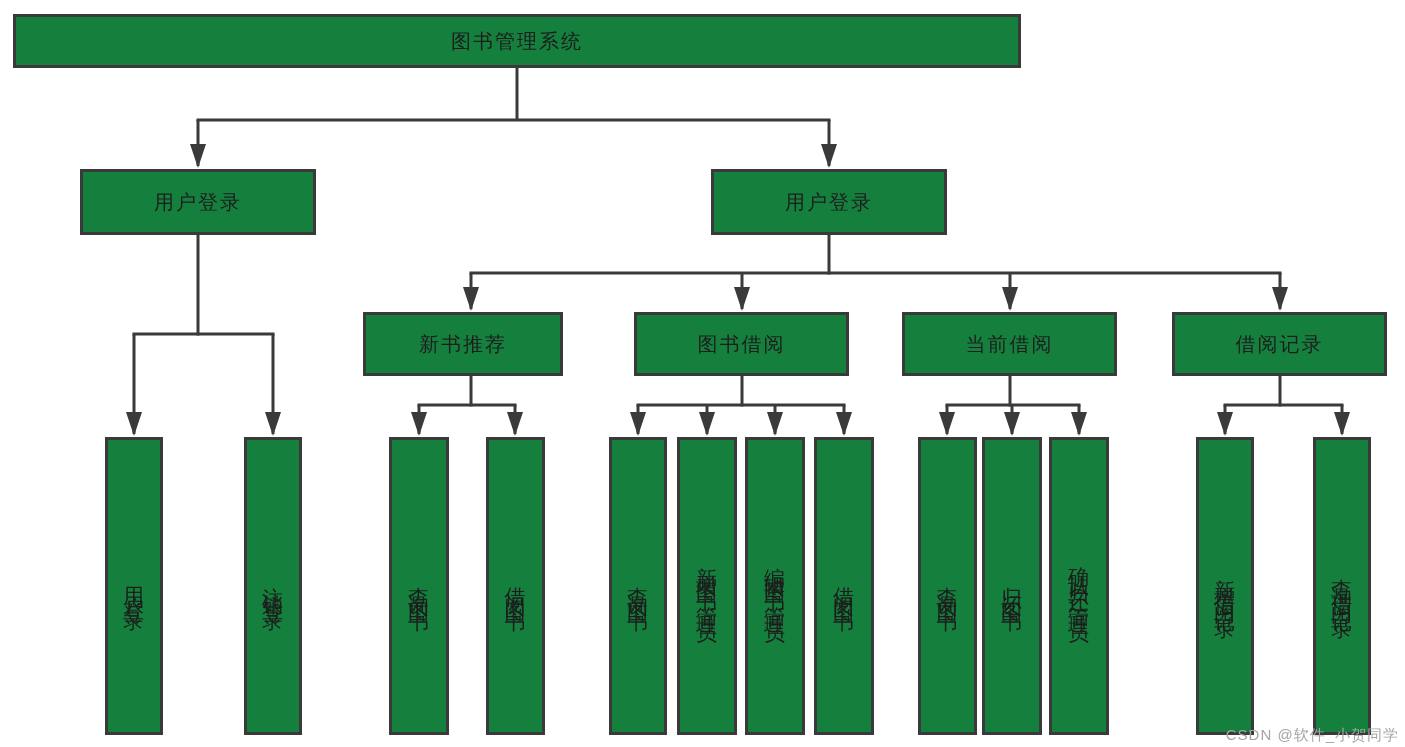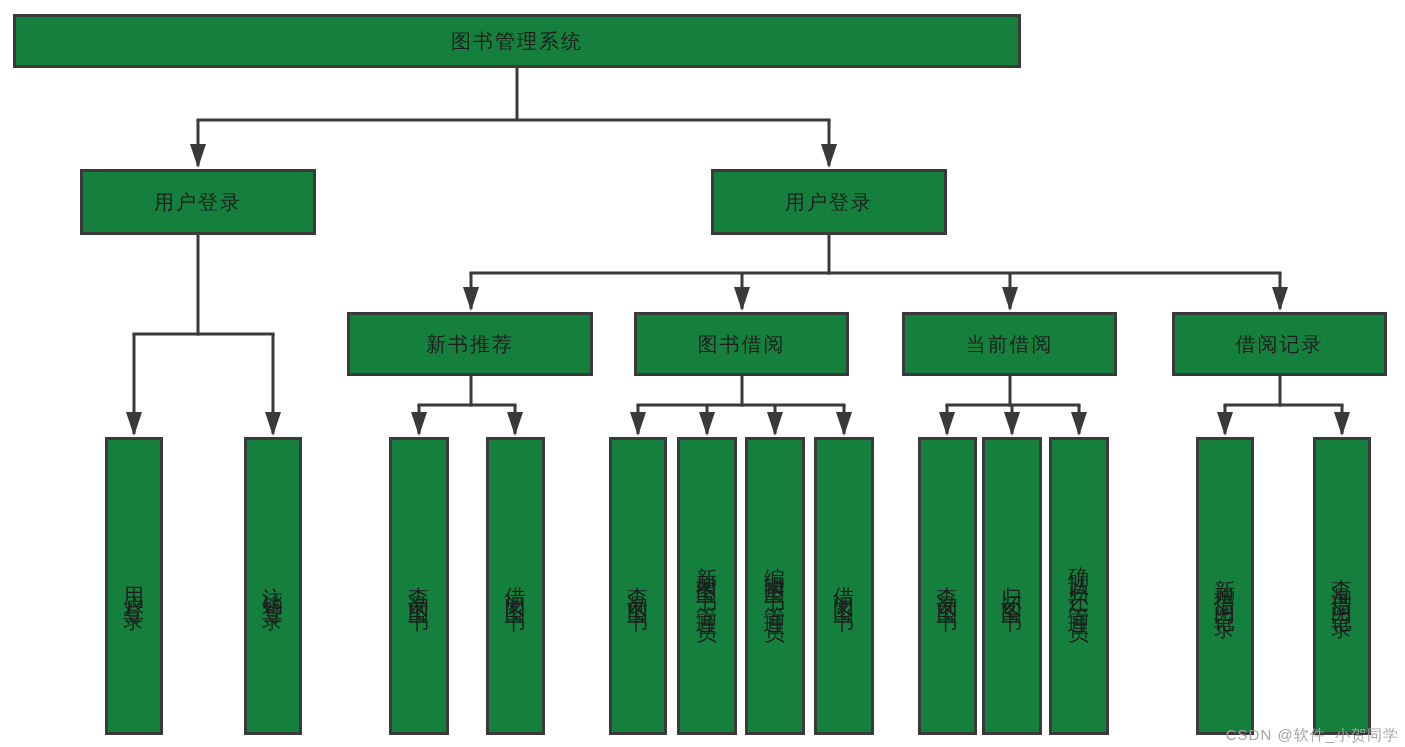--- a/index.html
+++ b/index.html
@@ -108,21 +108,21 @@
       <polygon points="1217,412 1233,412 1225,436"></polygon>
       <polygon points="1334,412 1350,412 1342,436"></polygon>
     </g>
   </svg>
 
   <div class="node h" style="left:13px;top:14px;width:1008px;height:54px">图书管理系统</div>
 
   <div class="node h" style="left:80px;top:169px;width:236px;height:66px">用户登录</div>
   <div class="node h" style="left:711px;top:169px;width:236px;height:66px">用户登录</div>
 
-  <div class="node h" style="left:347px;top:312px;width:246px;height:64px">新书推荐</div>
+  <div class="node h" style="left:363px;top:312px;width:200px;height:64px">新书推荐</div>
   <div class="node h" style="left:634px;top:312px;width:215px;height:64px">图书借阅</div>
   <div class="node h" style="left:902px;top:312px;width:215px;height:64px">当前借阅</div>
   <div class="node h" style="left:1172px;top:312px;width:215px;height:64px">借阅记录</div>
 
   <div class="node v" style="left:105px;top:437px;width:58px;height:298px">用户登录</div>
   <div class="node v" style="left:244px;top:437px;width:58px;height:298px">注销登录</div>
 
   <div class="node v" style="left:389px;top:437px;width:60px;height:298px">查询图书</div>
   <div class="node v" style="left:486px;top:437px;width:59px;height:298px">借阅图书</div>
 

